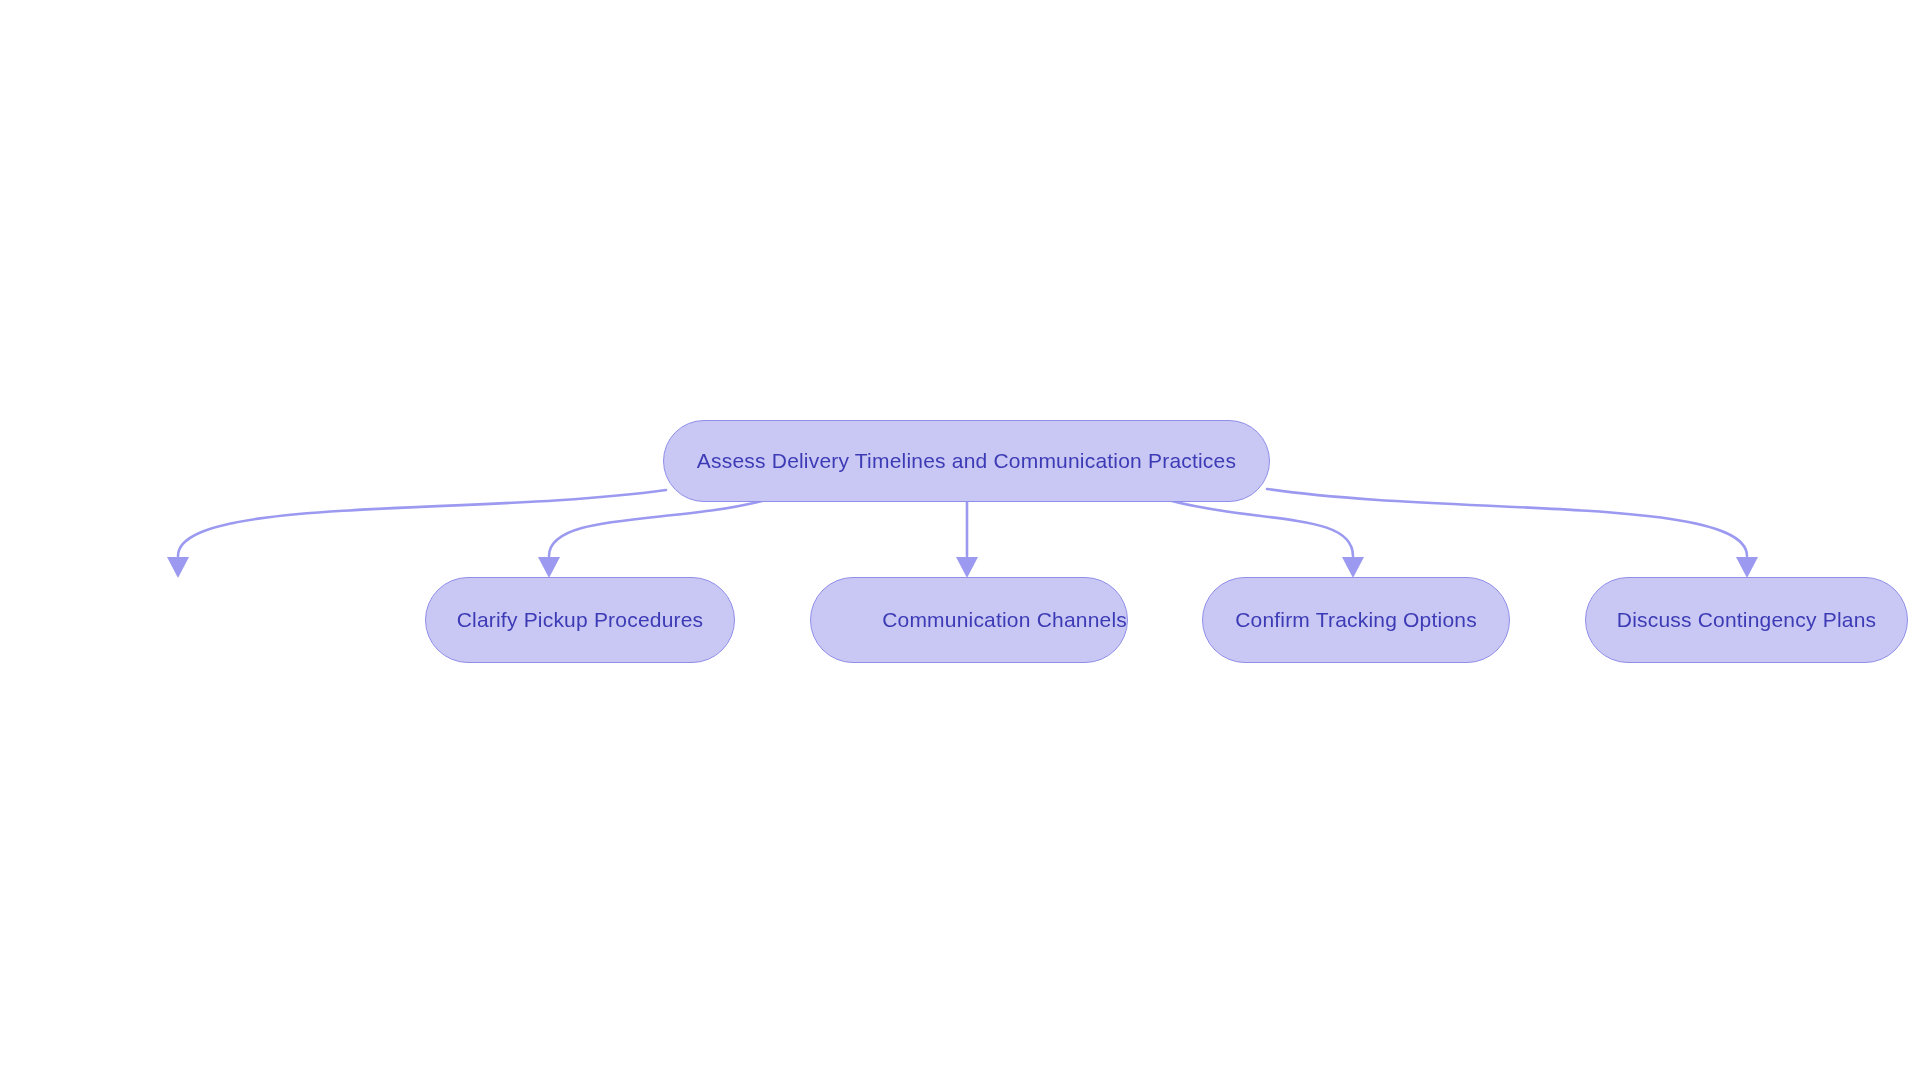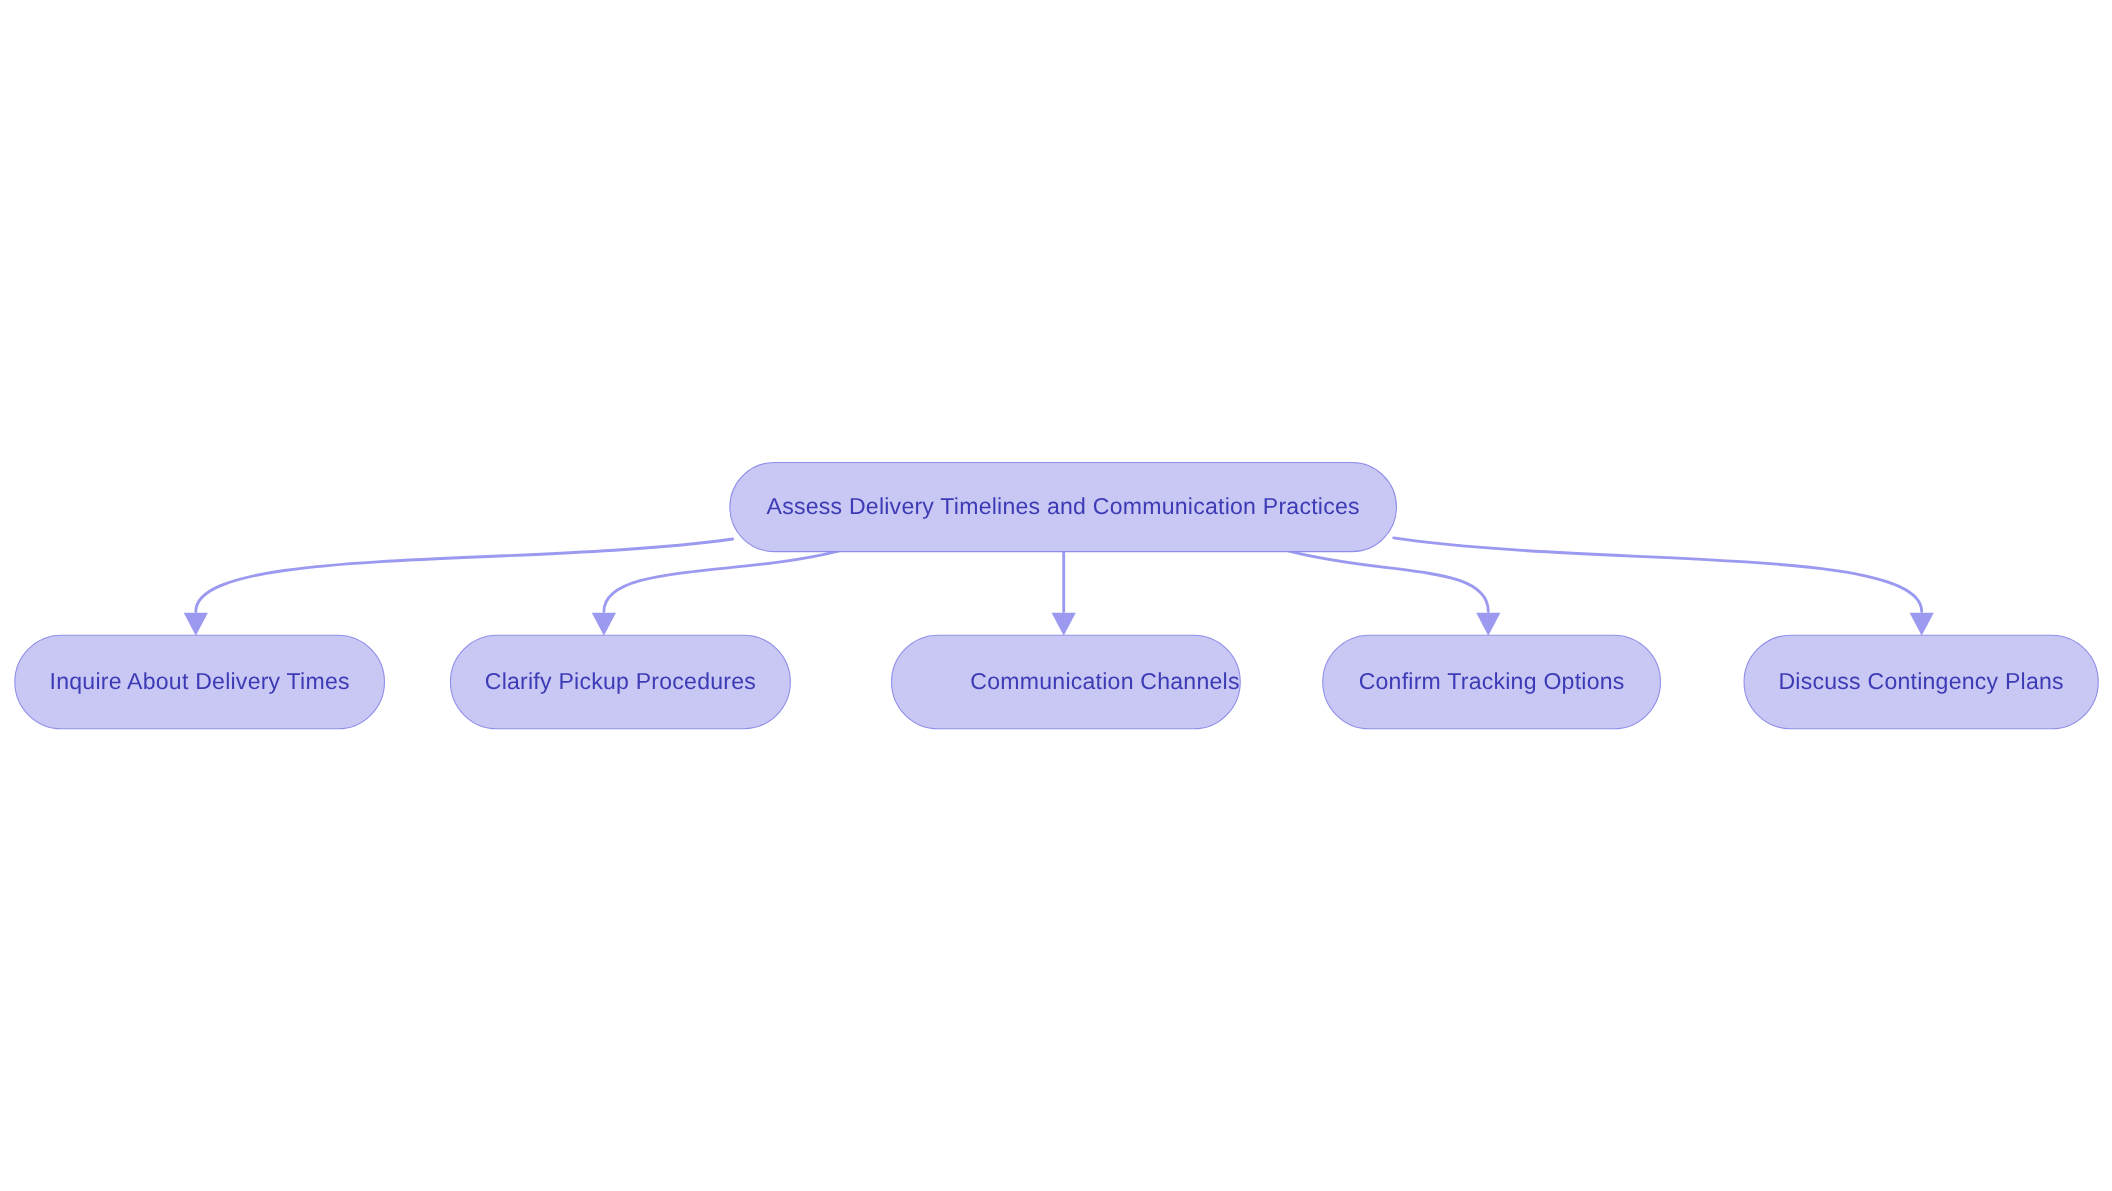--- a/index.html
+++ b/index.html
@@ -61,21 +61,21 @@
     width: 607px;
     height: 82px;
     border-radius: 41px;
   }
   .node-child {
     top: 577px;
     height: 86px;
     border-radius: 43px;
   }
   .child-0 { left: 13px;   width: 337px; }
-  .child-1 { left: 409px;  width: 310px; }
+  .child-1 { left: 425px;  width: 310px; }
   .child-2 { left: 810px;  width: 318px; justify-content: flex-end; }
   .child-3 { left: 1202px; width: 308px; }
   .child-4 { left: 1585px; width: 323px; }
 </style>
 </head>
 <body>
 
 <div class="canvas">
 
   <svg class="edges" viewBox="0 0 1920 1083" xmlns="http://www.w3.org/2000/svg">
@@ -93,23 +93,20 @@
     <polygon points="1342,557 1364,557 1353,578"></polygon>
 
     <path d="M 1267 489 C 1452 516, 1747 496, 1747 556"></path>
     <polygon points="1736,557 1758,557 1747,578"></polygon>
   </svg>
 
   <div class="node node-root">
     <span>Assess Delivery Timelines and Communication Practices</span>
   </div>
 
-  <div class="node node-child child-0">
-    <span>Inquire About Delivery Times</span>
-  </div>
 
   <div class="node node-child child-1">
     <span>Clarify Pickup Procedures</span>
   </div>
 
   <div class="node node-child child-2">
     <span>Communication Channels</span>
   </div>
 
   <div class="node node-child child-4">

